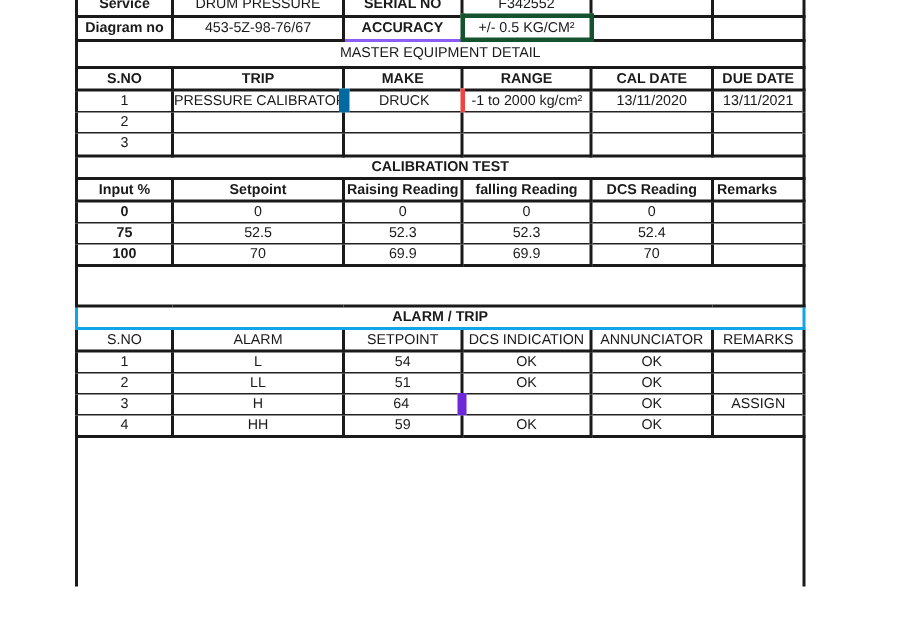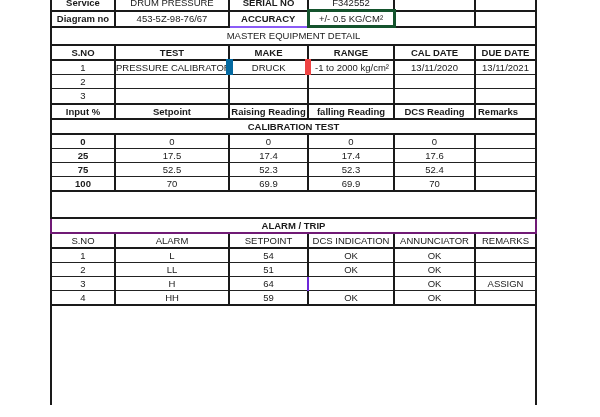--- a/index.html
+++ b/index.html
@@ -44,30 +44,30 @@
     <td style="border:3px solid #14532d">+/- 0.5 KG/CM²</td>
     <td style="border:2px solid #1a1a1a"></td>
     <td style="border:2px solid #1a1a1a"></td>
   </tr>
 
   <tr style="height:18px">
     <td colspan="6" style="border:2px solid #1a1a1a">MASTER EQUIPMENT DETAIL</td>
   </tr>
   <tr style="height:15px">
     <td class="b" style="border:2px solid #1a1a1a">S.NO</td>
-    <td class="b" style="border:2px solid #1a1a1a">TEST</td>
+    <td class="b" style="border:2px solid #1a1a1a">TRIP</td>
     <td class="b" style="border:2px solid #1a1a1a">MAKE</td>
     <td class="b" style="border:2px solid #1a1a1a">RANGE</td>
     <td class="b" style="border:2px solid #1a1a1a">CAL DATE</td>
     <td class="b" style="border:2px solid #1a1a1a">DUE DATE</td>
   </tr>
   <tr style="height:15px">
     <td style="border-left:2px solid #1a1a1a;border-right:2px solid #1a1a1a">1</td>
     <td style="border-right:7px solid #0369a1">PRESSURE CALIBRATOR</td>
-    <td style="border-right:6px solid #ef4444">DRUCK</td>
+    <td style="border-right:3px solid #ef4444">DRUCK</td>
     <td style="border-right:2px solid #1a1a1a">-1 to 2000 kg/cm²</td>
     <td style="border-right:2px solid #1a1a1a">13/11/2020</td>
     <td style="border-right:2px solid #1a1a1a">13/11/2021</td>
   </tr>
   <tr style="height:14px">
     <td style="border-left:2px solid #1a1a1a;border-right:2px solid #1a1a1a">2</td>
     <td style="border-right:2px solid #1a1a1a"></td>
     <td style="border-right:2px solid #1a1a1a"></td>
     <td style="border-right:2px solid #1a1a1a"></td>
     <td style="border-right:2px solid #1a1a1a"></td>
@@ -76,44 +76,36 @@
   <tr style="height:15px">
     <td style="border-left:2px solid #1a1a1a;border-right:2px solid #1a1a1a;border-bottom:2px solid #1a1a1a">3</td>
     <td style="border-right:2px solid #1a1a1a;border-bottom:2px solid #1a1a1a"></td>
     <td style="border-right:2px solid #1a1a1a;border-bottom:2px solid #1a1a1a"></td>
     <td style="border-right:2px solid #1a1a1a;border-bottom:2px solid #1a1a1a"></td>
     <td style="border-right:2px solid #1a1a1a;border-bottom:2px solid #1a1a1a"></td>
     <td style="border-right:2px solid #1a1a1a;border-bottom:2px solid #1a1a1a"></td>
   </tr>
 
   <tr style="height:15px">
+    <td colspan="6" class="b" style="border:2px solid #1a1a1a">CALIBRATION TEST</td>
+  </tr>
+  <tr style="height:15px">
     <td class="b" style="border:2px solid #1a1a1a">Input %</td>
     <td class="b" style="border:2px solid #1a1a1a">Setpoint</td>
     <td class="b" style="border:2px solid #1a1a1a">Raising Reading</td>
     <td class="b" style="border:2px solid #1a1a1a">falling Reading</td>
     <td class="b" style="border:2px solid #1a1a1a">DCS Reading</td>
     <td class="b L" style="border:2px solid #1a1a1a">Remarks</td>
   </tr>
-  <tr style="height:15px">
-    <td colspan="6" class="b" style="border:2px solid #1a1a1a">CALIBRATION TEST</td>
-  </tr>
   <tr style="height:14px">
     <td class="b" style="border-left:2px solid #1a1a1a;border-right:2px solid #1a1a1a">0</td>
     <td style="border-right:2px solid #1a1a1a">0</td>
     <td style="border-right:2px solid #1a1a1a">0</td>
     <td style="border-right:2px solid #1a1a1a">0</td>
     <td style="border-right:2px solid #1a1a1a">0</td>
-    <td style="border-right:2px solid #1a1a1a"></td>
-  </tr>
-  <tr style="height:14px">
-    <td class="b" style="border-left:2px solid #1a1a1a;border-right:2px solid #1a1a1a">25</td>
-    <td style="border-right:2px solid #1a1a1a">17.5</td>
-    <td style="border-right:2px solid #1a1a1a">17.4</td>
-    <td style="border-right:2px solid #1a1a1a">17.4</td>
-    <td style="border-right:2px solid #1a1a1a">17.6</td>
     <td style="border-right:2px solid #1a1a1a"></td>
   </tr>
   <tr style="height:14px">
     <td class="b" style="border-left:2px solid #1a1a1a;border-right:2px solid #1a1a1a">75</td>
     <td style="border-right:2px solid #1a1a1a">52.5</td>
     <td style="border-right:2px solid #1a1a1a">52.3</td>
     <td style="border-right:2px solid #1a1a1a">52.3</td>
     <td style="border-right:2px solid #1a1a1a">52.4</td>
     <td style="border-right:2px solid #1a1a1a"></td>
   </tr>
@@ -124,21 +116,21 @@
     <td style="border-right:2px solid #1a1a1a;border-bottom:2px solid #1a1a1a">69.9</td>
     <td style="border-right:2px solid #1a1a1a;border-bottom:2px solid #1a1a1a">70</td>
     <td style="border-right:2px solid #1a1a1a;border-bottom:2px solid #1a1a1a"></td>
   </tr>
 
   <tr style="height:27px">
     <td colspan="6" style="border:2px solid #1a1a1a"></td>
   </tr>
 
   <tr style="height:15px">
-    <td colspan="6" class="b" style="border:2px solid #701a75">ALARM / TRIP</td>
+    <td colspan="6" class="b" style="border:2px solid #0ea5e9">ALARM / TRIP</td>
   </tr>
   <tr style="height:15px">
     <td style="border:2px solid #1a1a1a">S.NO</td>
     <td style="border:2px solid #1a1a1a">ALARM</td>
     <td style="border:2px solid #1a1a1a">SETPOINT</td>
     <td style="border:2px solid #1a1a1a">DCS INDICATION</td>
     <td style="border:2px solid #1a1a1a">ANNUNCIATOR</td>
     <td style="border:2px solid #1a1a1a">REMARKS</td>
   </tr>
   <tr style="height:14px">
@@ -153,21 +145,21 @@
     <td style="border-left:2px solid #1a1a1a;border-right:2px solid #1a1a1a">2</td>
     <td style="border-right:2px solid #1a1a1a">LL</td>
     <td style="border-right:2px solid #1a1a1a">51</td>
     <td style="border-right:2px solid #1a1a1a">OK</td>
     <td style="border-right:2px solid #1a1a1a">OK</td>
     <td style="border-right:2px solid #1a1a1a"></td>
   </tr>
   <tr style="height:14px">
     <td style="border-left:2px solid #1a1a1a;border-right:2px solid #1a1a1a">3</td>
     <td style="border-right:2px solid #1a1a1a">H</td>
-    <td style="border-right:2px solid #6d28d9">64</td>
+    <td style="border-right:6px solid #6d28d9">64</td>
     <td style="border-right:2px solid #1a1a1a"></td>
     <td style="border-right:2px solid #1a1a1a">OK</td>
     <td style="border-right:2px solid #1a1a1a">ASSIGN</td>
   </tr>
   <tr style="height:15px">
     <td style="border-left:2px solid #1a1a1a;border-right:2px solid #1a1a1a;border-bottom:2px solid #1a1a1a">4</td>
     <td style="border-right:2px solid #1a1a1a;border-bottom:2px solid #1a1a1a">HH</td>
     <td style="border-right:2px solid #1a1a1a;border-bottom:2px solid #1a1a1a">59</td>
     <td style="border-right:2px solid #1a1a1a;border-bottom:2px solid #1a1a1a">OK</td>
     <td style="border-right:2px solid #1a1a1a;border-bottom:2px solid #1a1a1a">OK</td>

